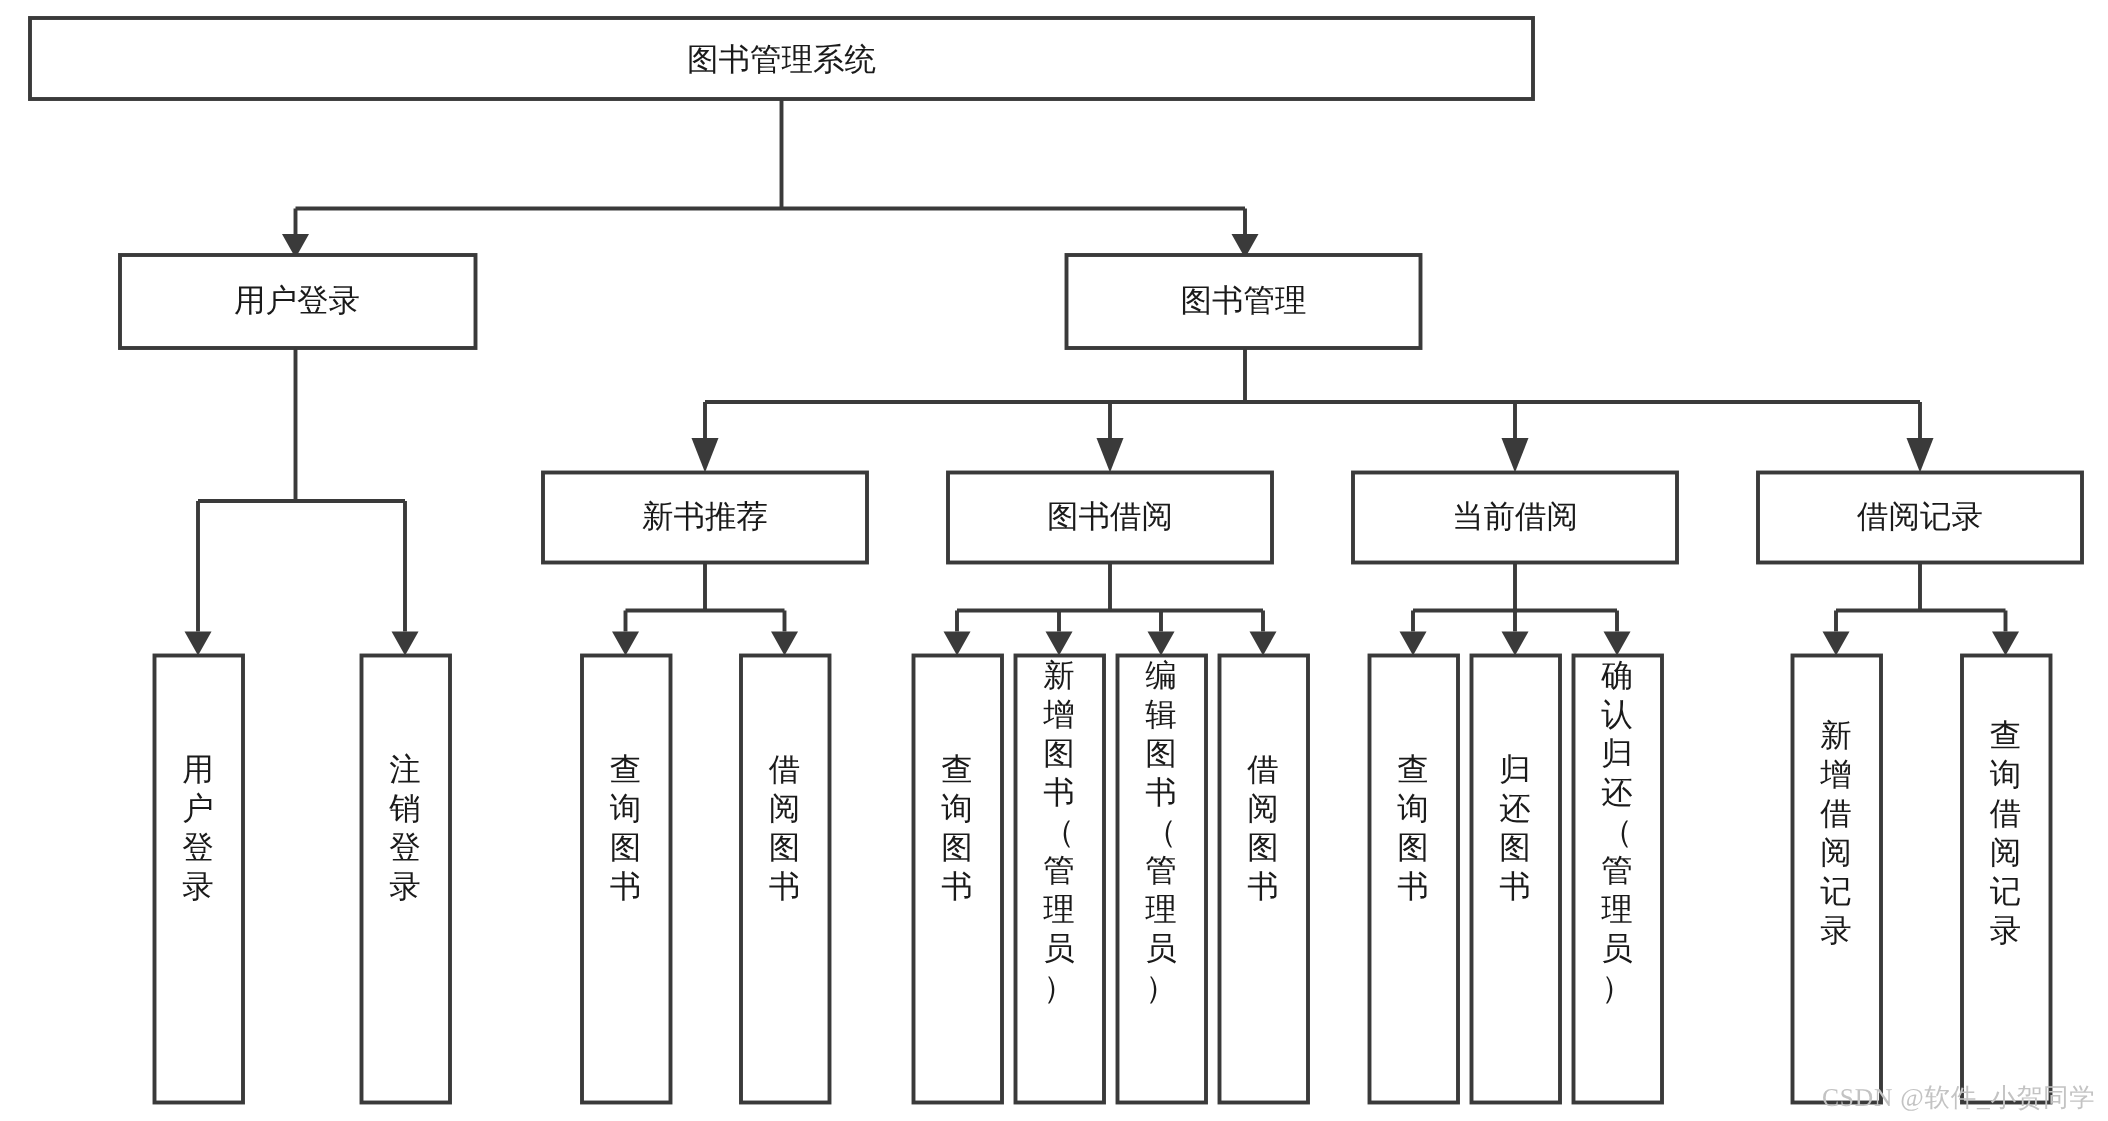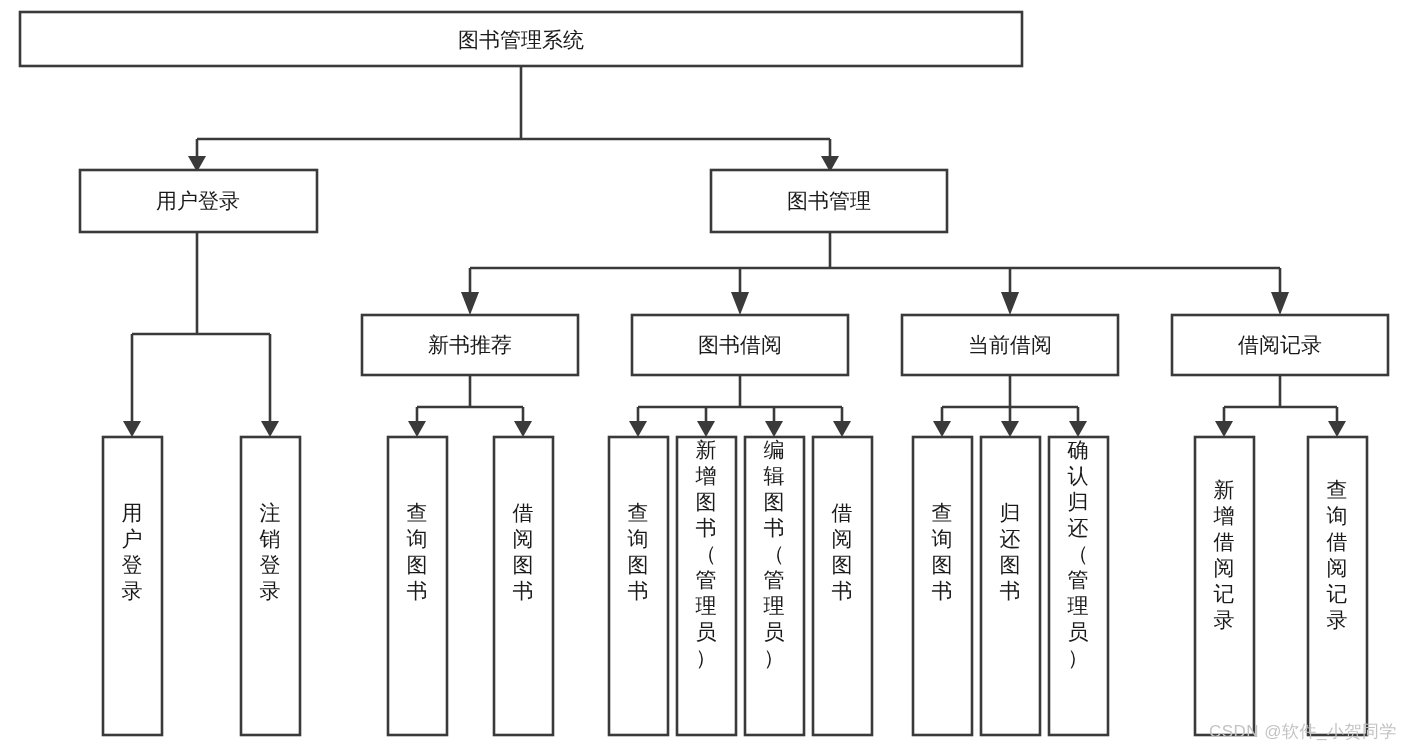--- a/index.html
+++ b/index.html
@@ -48,21 +48,21 @@
   }
   .arrow-head {
     fill: #3a3a3a;
   }
   .watermark {
     position: absolute;
     right: 8px;
     bottom: 4px;
     color: #c3c3c3;
     font-size: 17px;
-    font-family: Liberation Sans, sans-serif;
+    font-family: Liberation Serif, serif;
     white-space: nowrap;
     letter-spacing: 0.5px;
     pointer-events: none;
   }
 </style>
 </head>
 <body>
 
 <div id="diagram-root">
 

